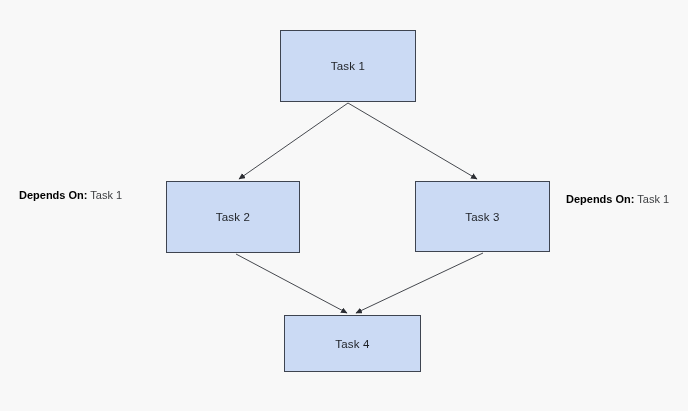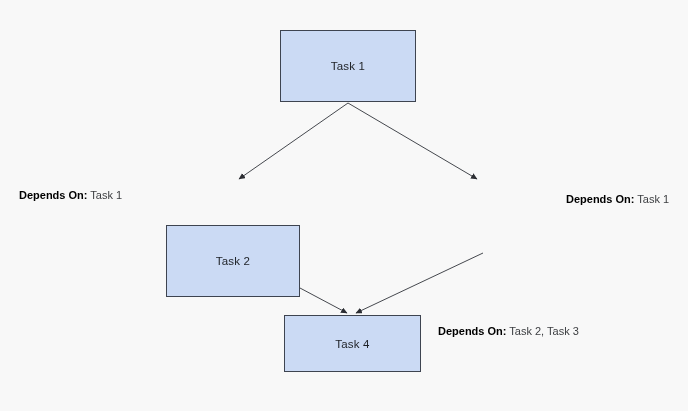--- a/index.html
+++ b/index.html
@@ -33,21 +33,21 @@
     background: var(--node-fill);
     border: 1.5px solid var(--node-border);
     display: flex;
     align-items: center;
     justify-content: center;
     font-size: 11.5px;
     color: #1d2025;
     letter-spacing: 0.2px;
   }
   #node-task1 { left: 280px; top: 30px;  width: 136px; height: 72px; }
-  #node-task2 { left: 166px; top: 181px; width: 134px; height: 72px; margin-top: 44px; }
+  #node-task2 { left: 166px; top: 181px; width: 134px; height: 72px; }
   #node-task3 { left: 415px; top: 181px; width: 135px; height: 71px; }
   #node-task4 { left: 284px; top: 315px; width: 137px; height: 57px; }
   .dep-label {
     position: absolute;
     font-size: 11px;
     line-height: 12px;
     color: #3c3e41;
     white-space: nowrap;
   }
   .dep-label .prefix {
@@ -74,27 +74,27 @@
     <line x1="236" y1="254" x2="347" y2="313" marker-end="url(#arrowhead)"></line>
     <line x1="483" y1="253" x2="356" y2="313" marker-end="url(#arrowhead)"></line>
   </svg>
 
   <div class="node" id="node-task1">
     <span>Task 1</span>
   </div>
   <div class="node" id="node-task2">
     <span>Task 2</span>
   </div>
+  <div class="node" id="node-task3">
+    <span>Task 3</span>
+  </div>
   <div class="node" id="node-task4">
     <span>Task 4</span>
   </div>
 
   <div class="dep-label" id="dep-task2">
     <span class="prefix">Depends On:</span><span class="value"> Task 1</span>
   </div>
   <div class="dep-label" id="dep-task3">
     <span class="prefix">Depends On:</span><span class="value"> Task 1</span>
   </div>
-  <div class="dep-label" id="dep-task4">
-    <span class="prefix">Depends On:</span><span class="value"> Task 2, Task 3</span>
-  </div>
 
 </div>
 
 </body></html>

